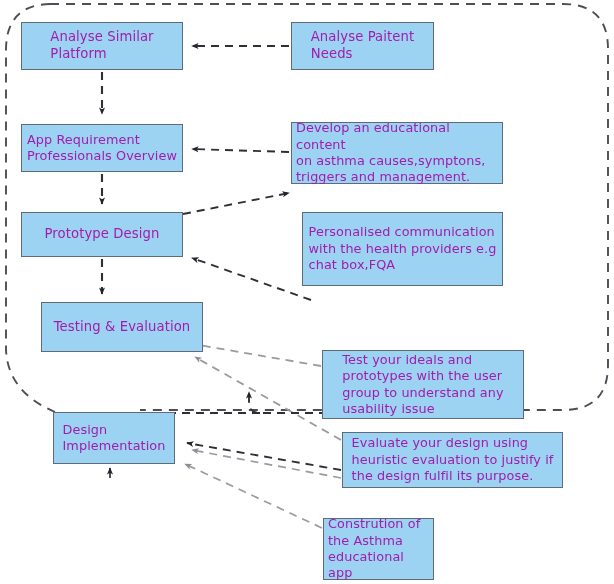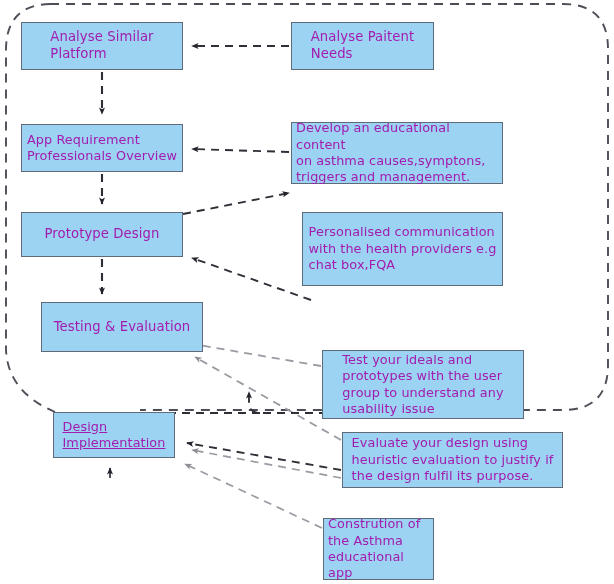--- a/index.html
+++ b/index.html
@@ -110,21 +110,21 @@
 chat box,FQA</div>
 
 
   <div class="node node-lg" style="left:21px; top:302px; width:162px; height:50px;margin-left:20px;">Testing &amp; Evaluation</div>
 
   <div class="node node-md" style="left:322px; top:350px; width:202px; height:69px; align-items:flex-start; padding-top:1px; overflow:hidden;">Test your ideals and
 prototypes with the user
 group to understand any
 usability issue</div>
 
-  <div class="node node-md" style="left:53px; top:412px; width:122px; height:46px;text-decoration:underline;">Design
+  <div class="node node-md" style="left:53px; top:412px; width:122px; height:52px;">Design
 Implementation</div>
 
   <div class="node node-md" style="left:342px; top:432px; width:221px; height:56px;">Evaluate your design using
 heuristic evaluation to justify if
 the design fulfil its purpose.</div>
 
   <div class="node node-md" style="left:323px; top:518px; width:111px; height:62px;">Constrution of
 the Asthma
 educational app</div>
 

